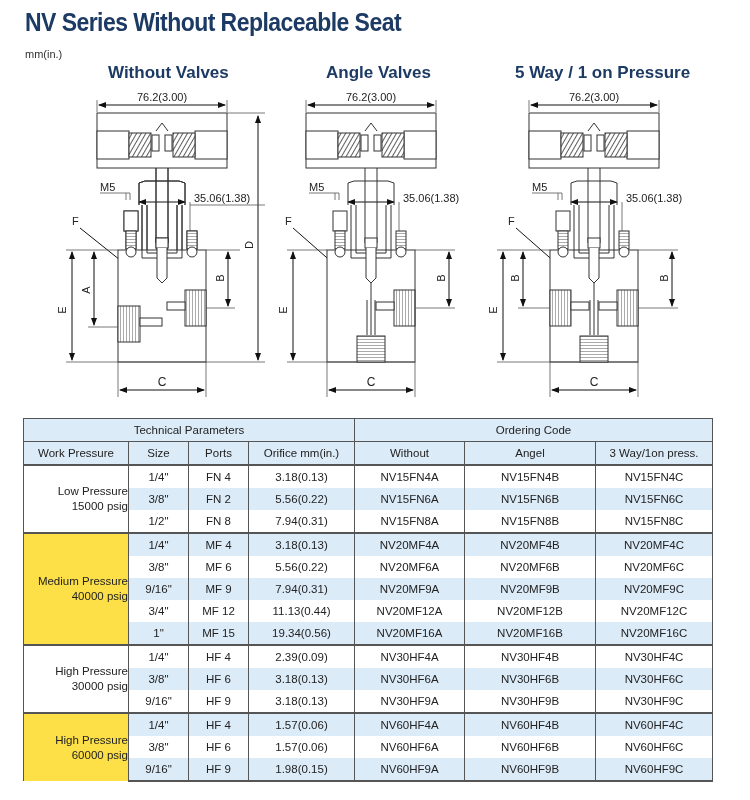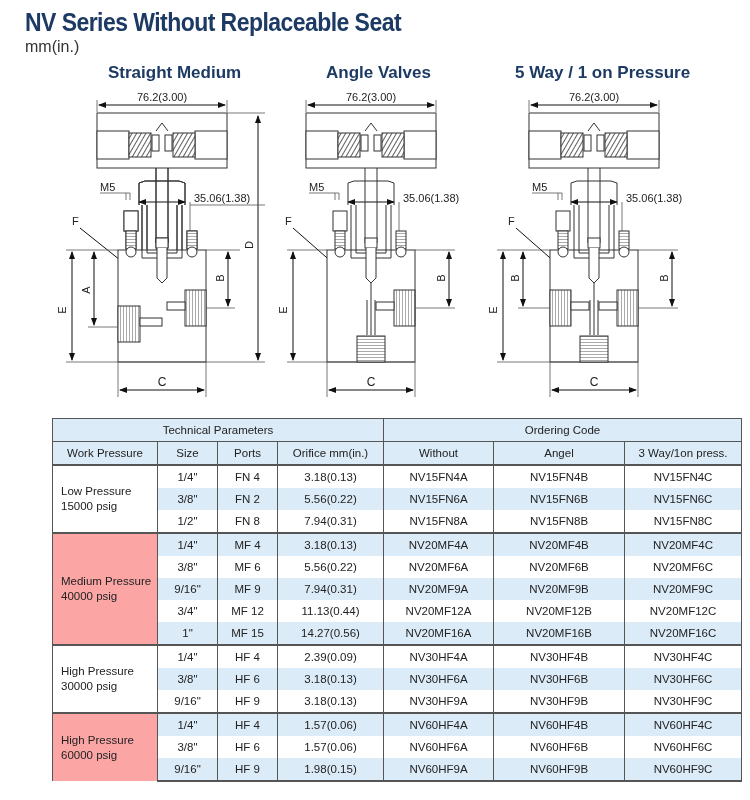--- a/index.html
+++ b/index.html
@@ -1,37 +1,37 @@
 <!DOCTYPE html>
 <html><head>
 <meta charset="utf-8">
 <style>
   html, body { margin:0; padding:0; background:#ffffff; }
   body { width:750px; height:800px; position:relative; overflow:hidden; font-family:"Liberation Sans", sans-serif; color:#222; }
   .title { position:absolute; left:25px; top:8px; font-size:25px; font-weight:bold; color:#1c3a63; letter-spacing:-0.6px; transform:scaleX(0.92); transform-origin:left top; white-space:nowrap; }
-  .unit { position:absolute; left:25px; top:38px; font-size:16px; color:#333; }
+  .unit { position:absolute; left:25px; top:48px; font-size:11px; color:#333; }
   .vtitle { position:absolute; top:63px; font-size:17px; font-weight:bold; color:#1c3a63; white-space:nowrap; }
   svg.draw { position:absolute; left:0; top:80px; }
   svg text { font-family:"Liberation Sans", sans-serif; fill:#222; }
-  table.spec { position:absolute; left:23px; top:418px; width:689px; border-collapse:collapse; font-size:11.5px; table-layout:fixed;margin-left:29px; }
+  table.spec { position:absolute; left:23px; top:418px; width:689px; border-collapse:collapse; font-size:11.5px; table-layout:fixed; }
   table.spec td, table.spec th { border-left:1px solid #555; border-right:1px solid #555; text-align:center; font-weight:normal; padding:0; height:22px; white-space:nowrap; }
   table.spec th { background:#dcebf8; border-top:1px solid #555; border-bottom:1px solid #555; height:22px; }
   table.spec tr.grp-start td { border-top:2px solid #555; }
-  table.spec td.wp { text-align:left; padding-left:8px; line-height:15px; white-space:normal; }
+  table.spec td.wp { text-align:right; padding-left:8px; line-height:15px; white-space:normal; }
   table.spec tr.shade td.c { background:#dcebf8; }
-  table.spec td.wp.shade { background:#fca5a5; }
+  table.spec td.wp.shade { background:#fde047; }
   table.spec tbody tr:last-child td { border-bottom:2px solid #555; }
 </style>
 </head>
 <body>
 
 <div class="title">NV Series Without Replaceable Seat</div>
 <div class="unit">mm(in.)</div>
 
-<div class="vtitle" style="left:108px;">Straight Medium</div>
+<div class="vtitle" style="left:108px;">Without Valves</div>
 <div class="vtitle" style="left:326px;">Angle Valves</div>
 <div class="vtitle" style="left:515px;">5 Way / 1 on Pressure</div>
 
 <svg class="draw" width="750" height="320" viewBox="0 80 750 320">
   <defs>
     <marker id="ar" markerWidth="8" markerHeight="8" refX="7" refY="4" orient="auto-start-reverse" markerUnits="userSpaceOnUse">
       <path d="M0,1 L8,4 L0,7 Z" fill="#111"></path>
     </marker>
     <pattern id="thr" width="3" height="4" patternUnits="userSpaceOnUse">
       <rect width="3" height="4" fill="#fff"></rect>
@@ -290,21 +290,21 @@
       <td class="c">3/4"</td>
       <td class="c">MF 12</td>
       <td class="c">11.13(0.44)</td>
       <td class="c">NV20MF12A</td>
       <td class="c">NV20MF12B</td>
       <td class="c">NV20MF12C</td>
     </tr>
     <tr class="shade">
       <td class="c">1"</td>
       <td class="c">MF 15</td>
-      <td class="c">14.27(0.56)</td>
+      <td class="c">19.34(0.56)</td>
       <td class="c">NV20MF16A</td>
       <td class="c">NV20MF16B</td>
       <td class="c">NV20MF16C</td>
     </tr>
 
     <tr class="grp-start">
       <td class="wp" rowspan="3"><span>High Pressure</span><br><span>30000 psig</span></td>
       <td class="c">1/4"</td>
       <td class="c">HF 4</td>
       <td class="c">2.39(0.09)</td>

